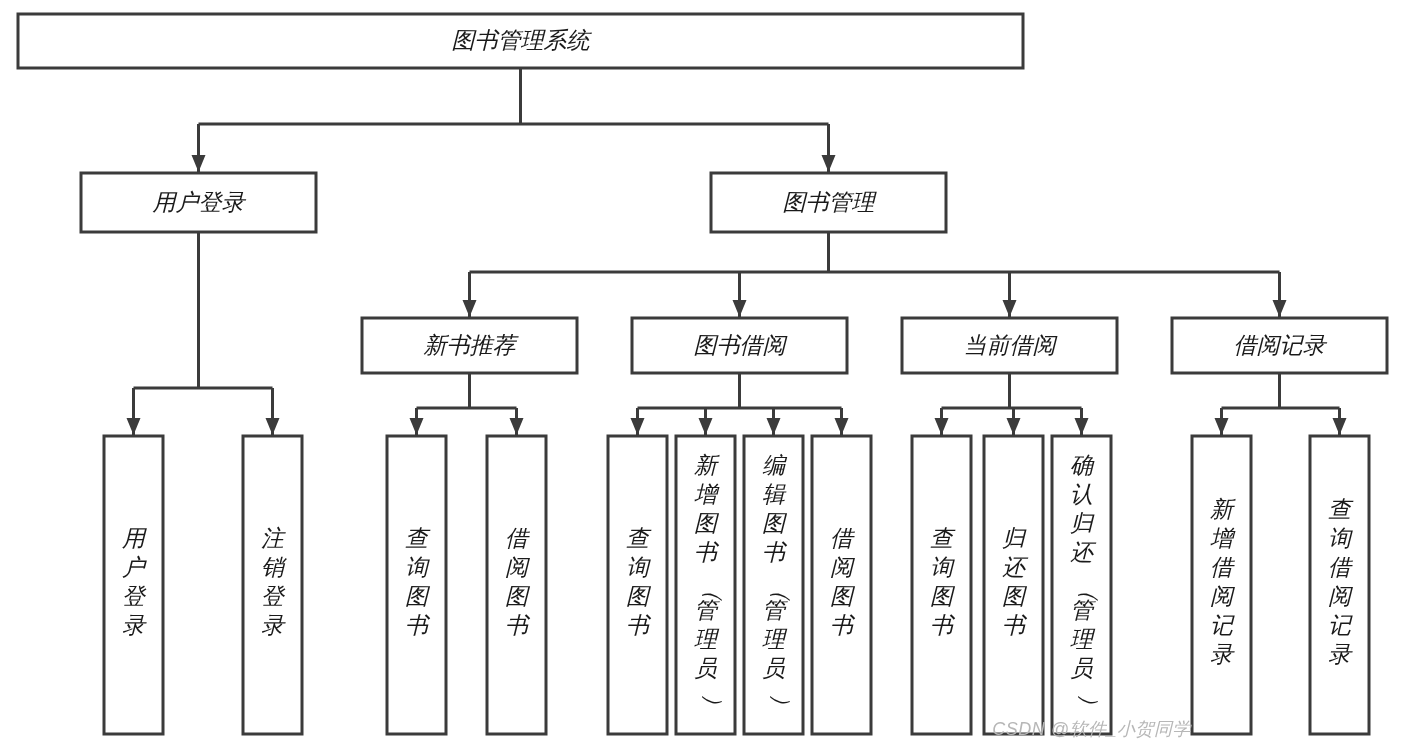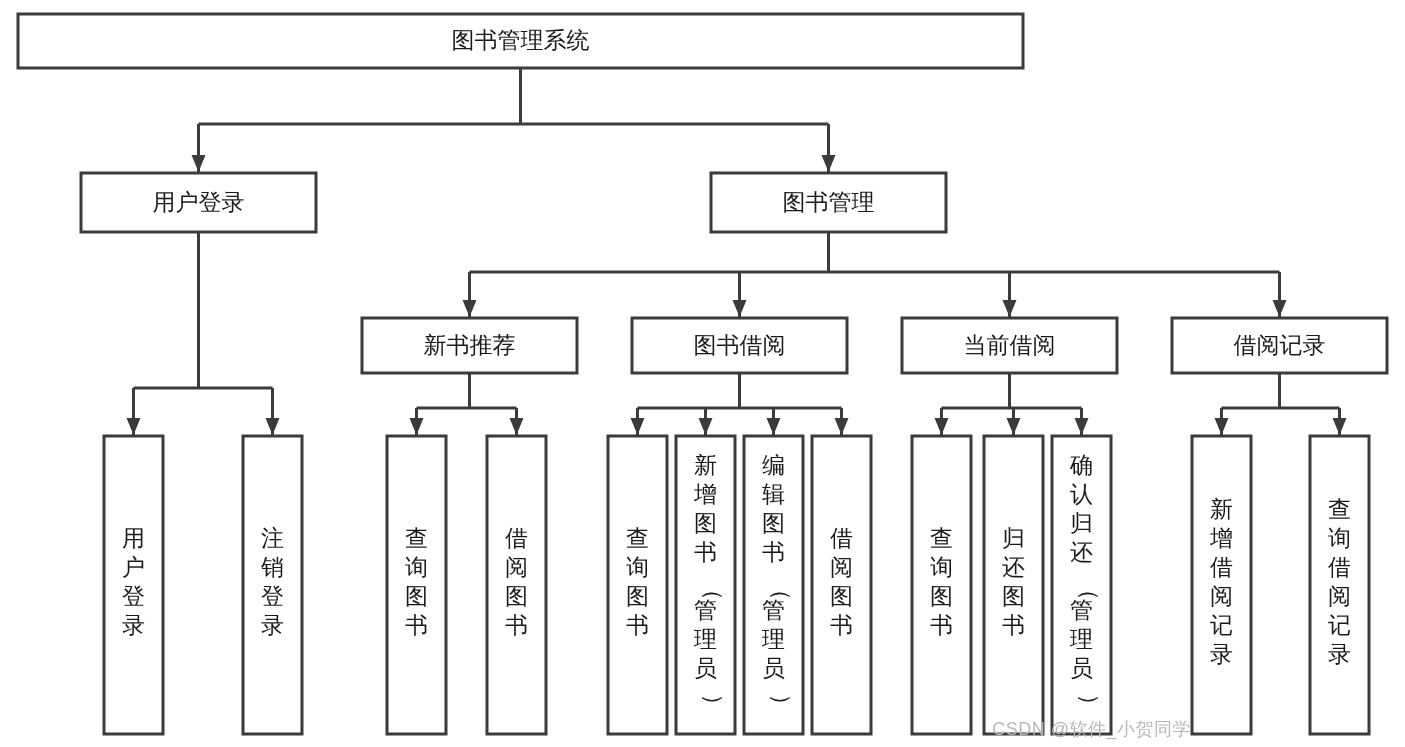--- a/index.html
+++ b/index.html
@@ -11,20 +11,21 @@
     width: 1405px;
     height: 747px;
     font-family: "Liberation Sans", "DejaVu Sans", sans-serif;
     overflow: hidden;
     position: relative;
   }
   #diagram-root {
     position: relative;
     width: 1205px;
     height: 747px;
+    font-style: italic;
   }
   svg.diagram-canvas {
     position: absolute;
     top: 0;
     left: 0;
     width: 1405px;
     height: 747px;
     display: block;
   }
   .node-box {

